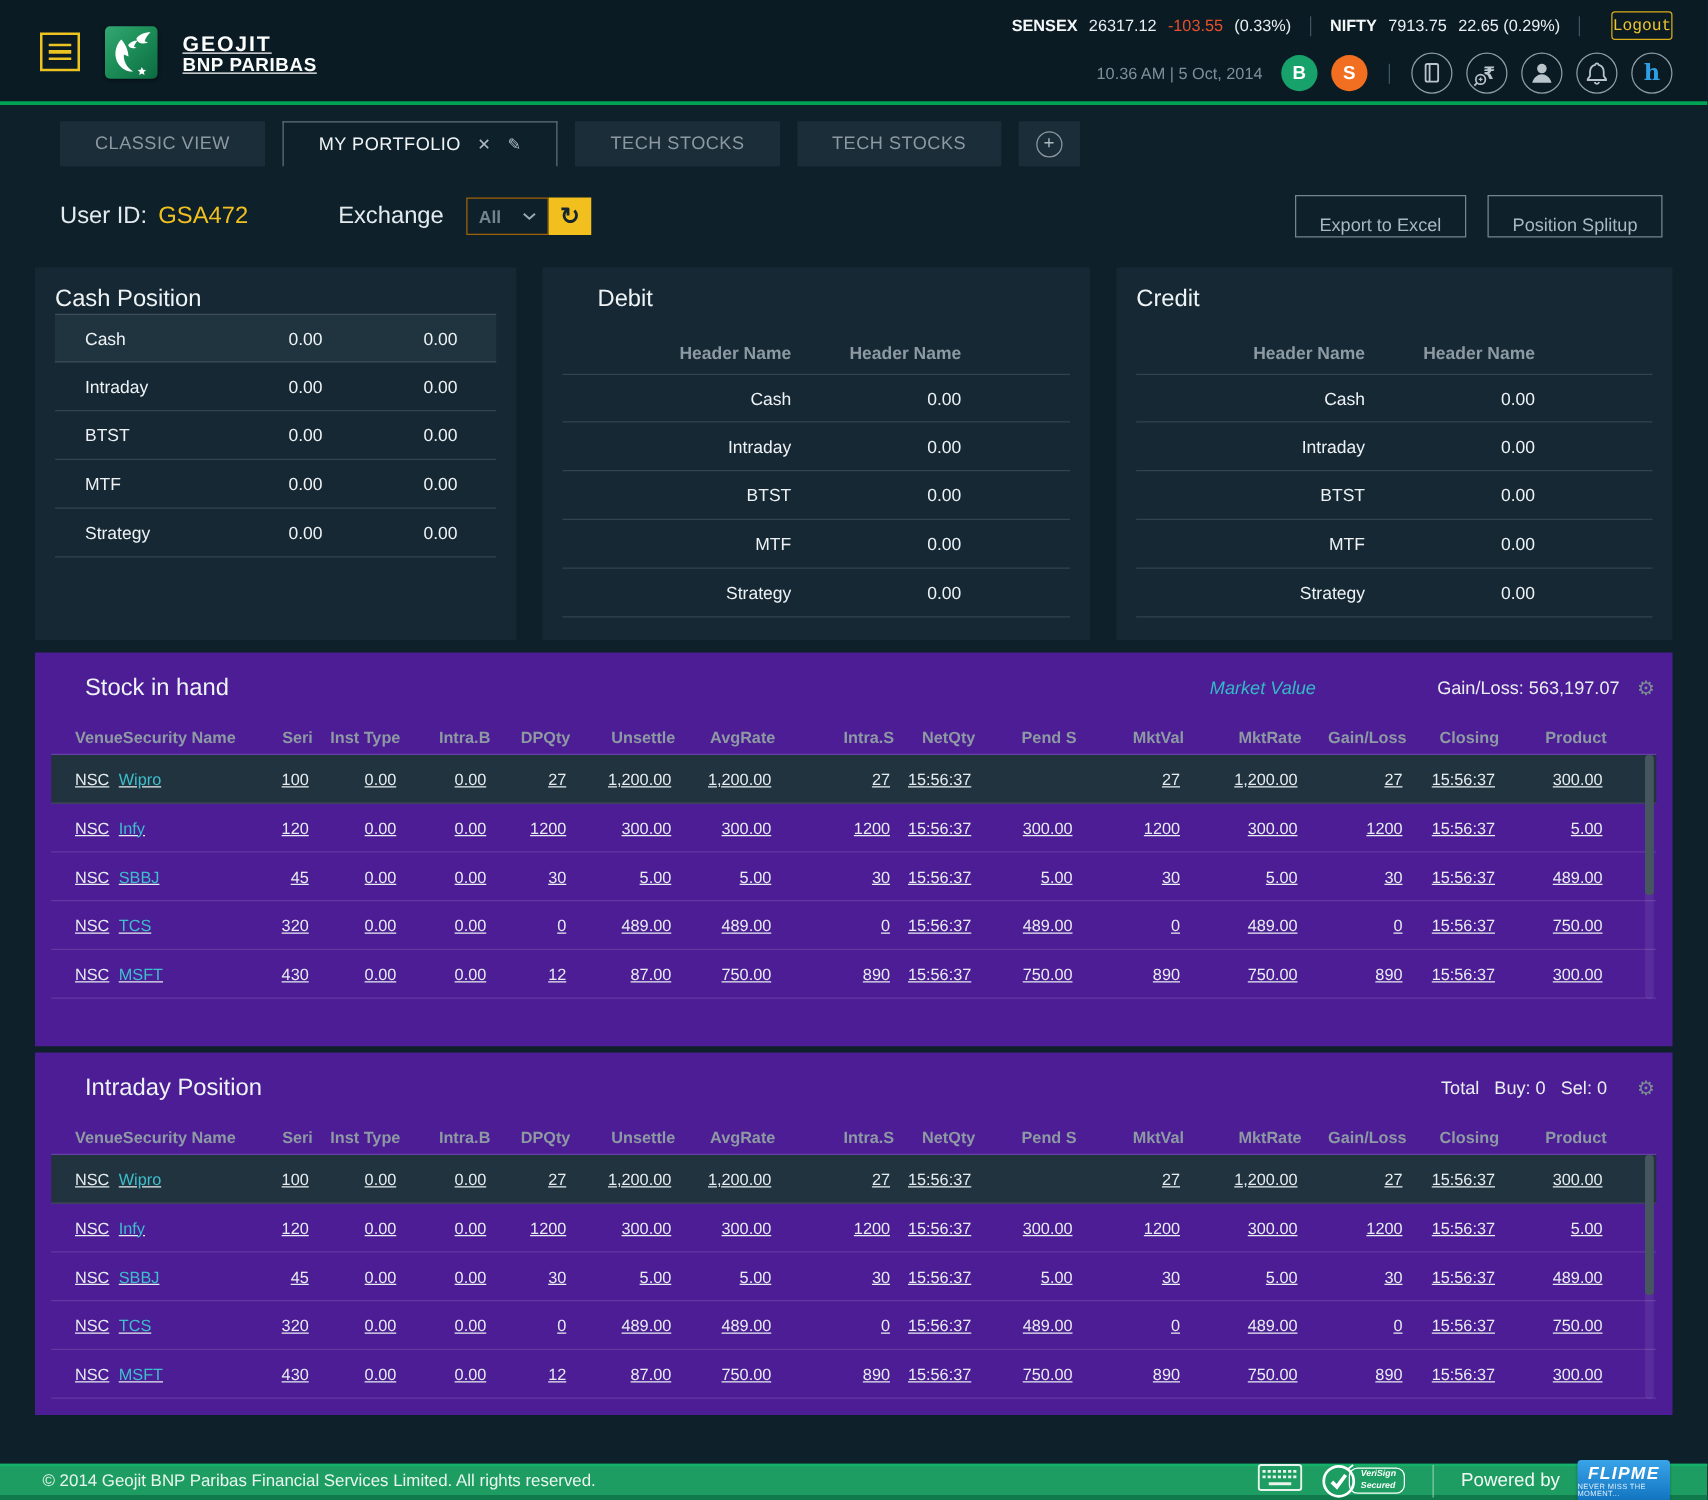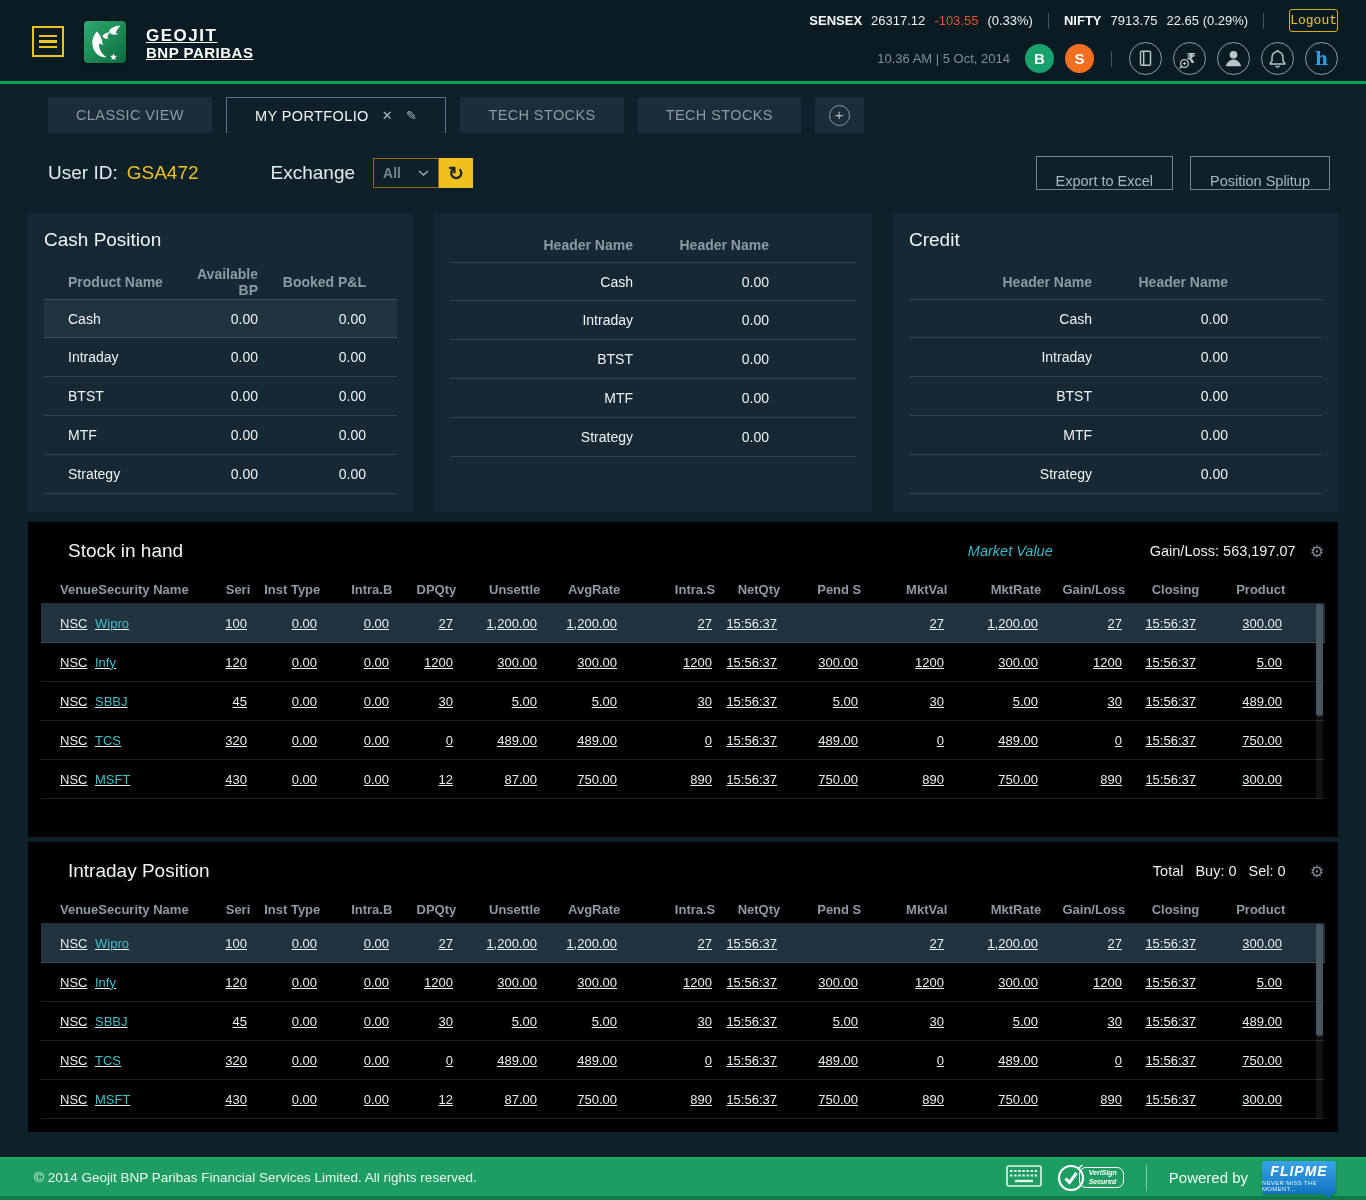--- a/index.html
+++ b/index.html
@@ -75,21 +75,21 @@
   .pbody .trow:first-child { border-top:1px solid rgba(255,255,255,.13); }
   .pbody .trow.hl { background:#203440; }
   
   .cash .c0 { flex:0 0 134px; text-align:left; padding-left:24px; }
   .cash .c1 { flex:0 0 80px; text-align:right; }
   .cash .c2 { flex:0 0 108px; text-align:right; }
   
   .twocol .c0 { flex:0 0 183px; text-align:right; }
   .twocol .c1 { flex:0 0 136px; text-align:right; }
   
-  .panel-lg { background:#000000; margin:10px 28px 0; position:relative; }
+  .panel-lg { background:#4c1d95; margin:10px 28px 0; position:relative; }
   .panel-lg.stock { height:315px; }
   .panel-lg.intraday { height:290px; margin-top:5px; }
   .phead-lg { display:flex; align-items:center; height:54px; padding:4px 14px 0 40px; }
   .pl-title { font-size:19px; color:#eef3f5; }
   .mv-link { margin-left:auto; color:#35b9c6; font-size:14.5px; cursor:pointer;font-style:italic; }
   .gl-text { margin-left:97px; color:#e9eef1; font-size:14.5px; }
   .gear { margin-left:14px; color:#7b8a94; font-size:16px; cursor:pointer; }
   .tot-label { margin-left:auto; color:#e9eef1; font-size:14.5px; }
   .tot-val { margin-left:12px; color:#e9eef1; font-size:14.5px; }
   .intraday .gear { margin-left:24px; }
@@ -113,21 +113,21 @@
   .bigtable .c10 { flex:0 0 81px; text-align:right; }
   .bigtable .c11 { flex:0 0 86px; text-align:right; }
   .bigtable .c12 { flex:0 0 94px; text-align:right; }
   .bigtable .c13 { flex:0 0 84px; text-align:right; }
   .bigtable .c14 { flex:0 0 74px; text-align:right; }
   .bigtable .c15 { flex:0 0 86px; text-align:right; }
   .sb-track { position:absolute; right:15px; top:82px; width:7px; height:195px;
     background:rgba(255,255,255,.07); border-radius:3px; cursor:pointer; }
   .sb-thumb { width:7px; height:112px; background:#45565f; border-radius:3px; }
   
-  footer { position:absolute; left:0; bottom:0; width:100%; height:43px; background:#1d9d62;
+  footer { position:absolute; left:0; bottom:0; width:100%; height:29px; background:#1d9d62;
     border-top:2px solid #16b169; border-bottom:4px solid #117a4c;
     display:flex; align-items:center; padding:0 30px 0 34px; }
   .copy { color:#eaf6ef; font-size:13.5px; }
   .foot-right { margin-left:auto; display:flex; align-items:center; gap:14px; }
   .verisign { display:flex; align-items:center; cursor:pointer; }
   .vs-text { border:1.5px solid #fff; border-radius:7px; padding:1px 6px 1px 9px; margin-left:-7px;
     display:flex; flex-direction:column; line-height:1.15; }
   .vs-text span { color:#fff; font-size:7px; font-weight:bold; font-style:italic; }
   .fdiv { width:1px; height:26px; background:rgba(255,255,255,.45); margin:0 8px; }
   .powered { color:#f2faf5; font-size:15px; }
@@ -247,25 +247,20 @@
     <button class="refresh">↻</button>
     <div class="toolbar-right">
       <button class="ghost-btn">Export to Excel</button>
       <button class="ghost-btn">Position Splitup</button>
     </div>
   </div>
 
   <section class="panels">
     <div class="panel cash">
       <div class="panel-title">Cash Position</div>
-      <div class="phead">
-          <div class="th c0">Product Name</div>
-          <div class="th c1">Available BP</div>
-          <div class="th c2">Booked P&amp;L</div>
-        </div>
       <div class="pbody">
           <div class="trow hl">
             <div class="td c0">Cash</div>
             <div class="td c1">0.00</div>
             <div class="td c2">0.00</div>
           </div>
           <div class="trow">
             <div class="td c0">Intraday</div>
             <div class="td c1">0.00</div>
             <div class="td c2">0.00</div>
@@ -281,20 +276,21 @@
             <div class="td c2">0.00</div>
           </div>
           <div class="trow">
             <div class="td c0">Strategy</div>
             <div class="td c1">0.00</div>
             <div class="td c2">0.00</div>
           </div>
         </div>
     </div>
     <div class="panel twocol debit">
+      <div class="panel-title">Debit</div>
       <div class="phead">
           <div class="th c0">Header Name</div>
           <div class="th c1">Header Name</div>
         </div>
       <div class="pbody">
           <div class="trow">
             <div class="td c0">Cash</div>
             <div class="td c1">0.00</div>
           </div>
           <div class="trow">

